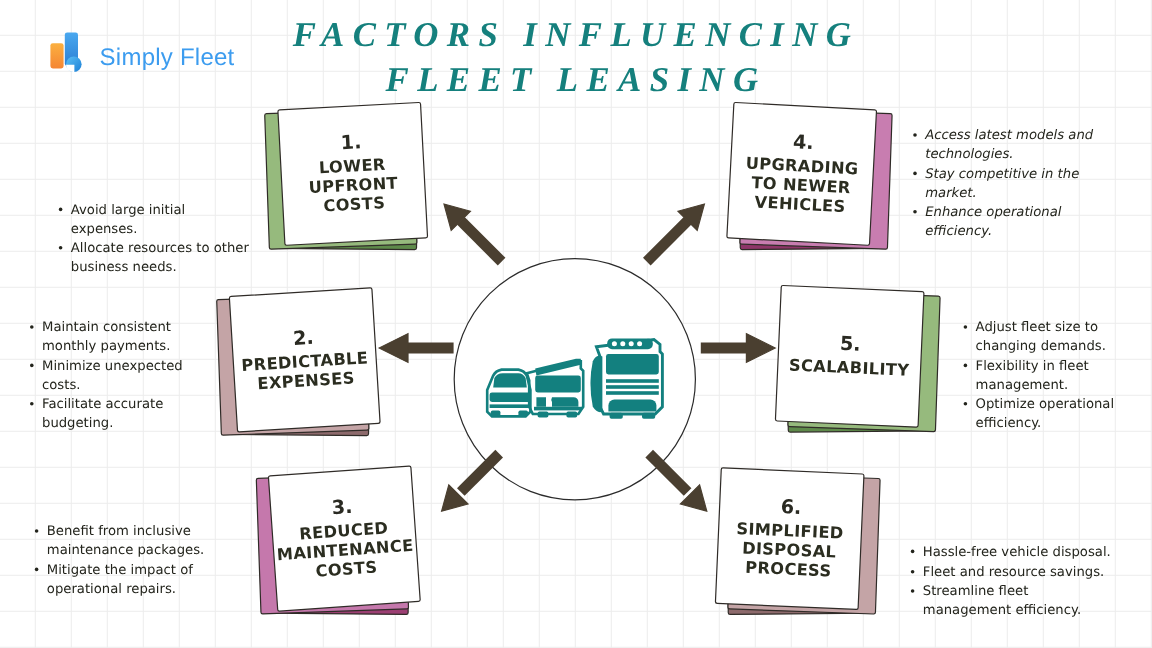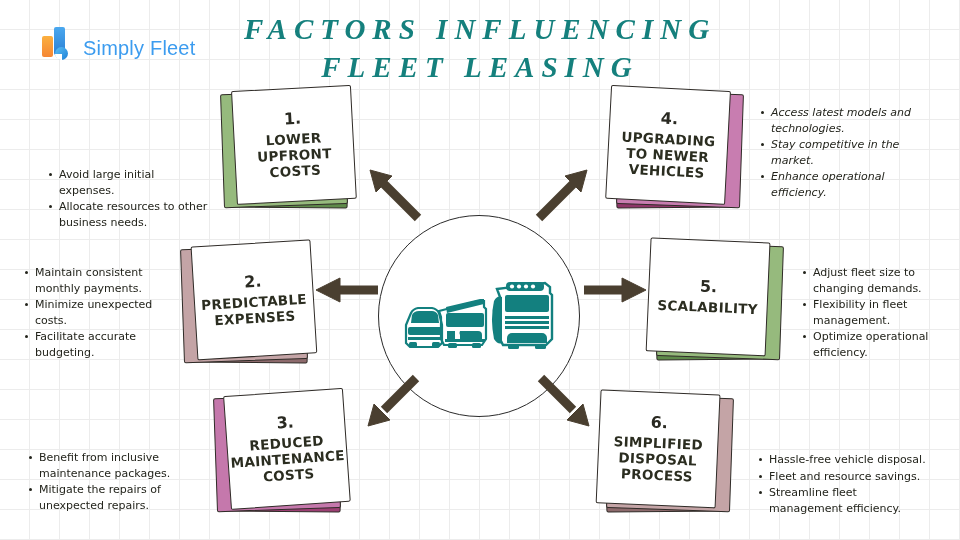--- a/index.html
+++ b/index.html
@@ -232,24 +232,24 @@
       <svg class="fold" width="30" height="30" viewBox="0 0 30 30" style="left:-1px;top:-1px;">
         <polygon points="0,0 30,0 0,30" fill="#ffffff"></polygon>
         <polyline points="30,0 0,30" fill="none" stroke="#2f2b27" stroke-width="1.8"></polyline>
         <polyline points="0,0 30,0" fill="none" stroke="#ffffff" stroke-width="3"></polyline>
         <polyline points="0,0 0,30" fill="none" stroke="#ffffff" stroke-width="3"></polyline>
       </svg>
       <div class="card-num">3.</div>
       <div class="card-title">REDUCED MAINTENANCE COSTS</div>
     </div>
   </div>
-  <div class="bullets" style="left:26px;top:450px;width:170px;">
+  <div class="bullets" style="left:26px;top:435px;width:170px;">
     <ul>
       <li>Benefit from inclusive maintenance packages.</li>
-      <li>Mitigate the repairs of unexpected repairs.</li>
+      <li>Mitigate the impact of operational repairs.</li>
     </ul>
   </div>
 
   <div class="card" style="left:608px;top:88px;transform:rotate(1deg);">
     <div class="layer back" style="left: 8px; transform: rotate(-1.5deg); background: rgb(142, 53, 104);"></div>
     <div class="layer mid" style="left: 10px; transform: rotate(1deg); background: rgb(200, 125, 176);"></div>
     <div class="top-sheet" style="left:0px;transform:rotate(2deg);">
       <svg class="fold" width="30" height="30" viewBox="0 0 30 30" style="right:-1px;top:-1px;">
         <polygon points="30,0 30,30 0,0" fill="#ffffff"></polygon>
         <polyline points="0,0 30,30" fill="none" stroke="#2f2b27" stroke-width="1.8"></polyline>

